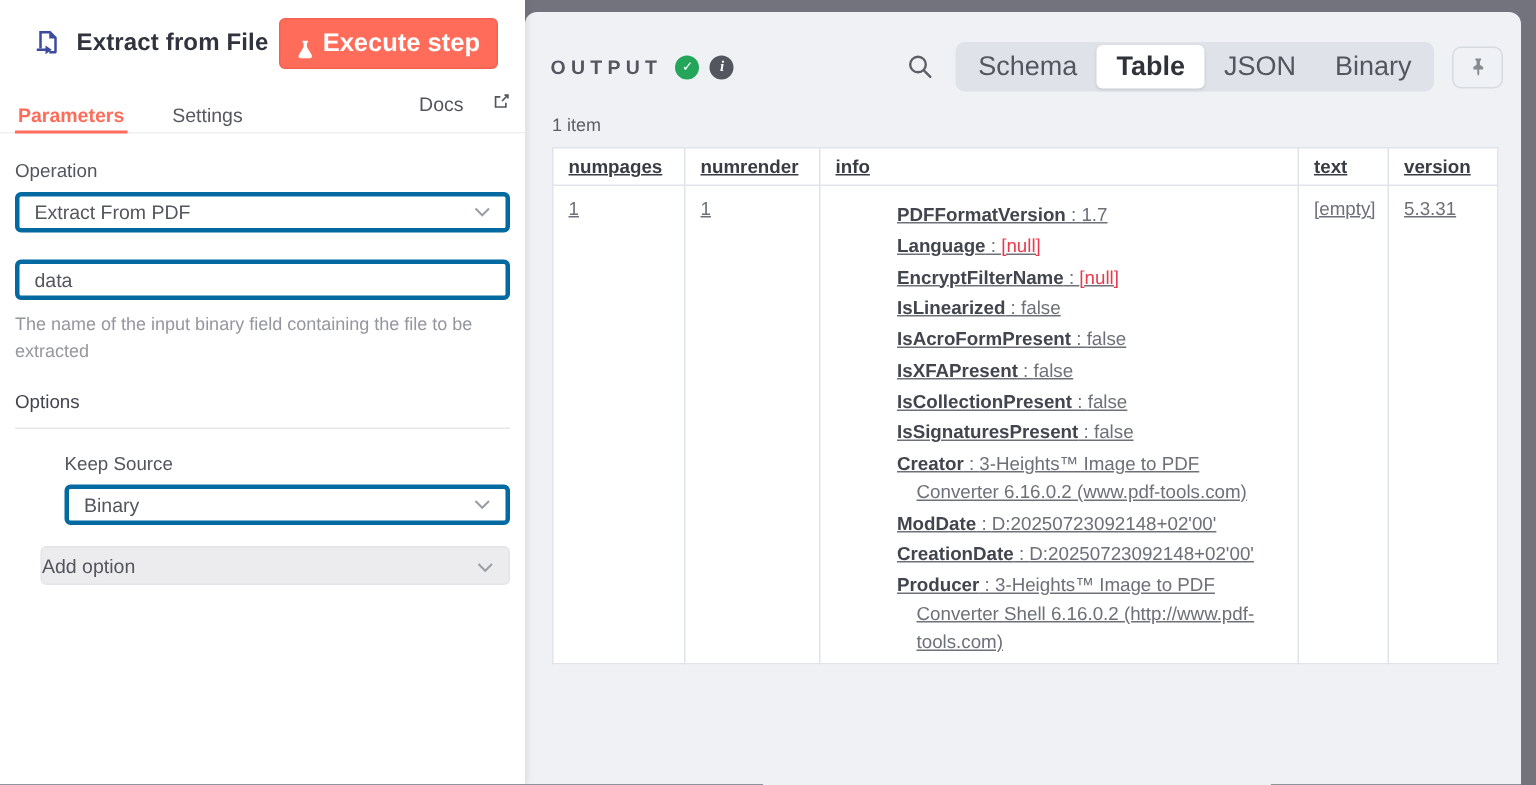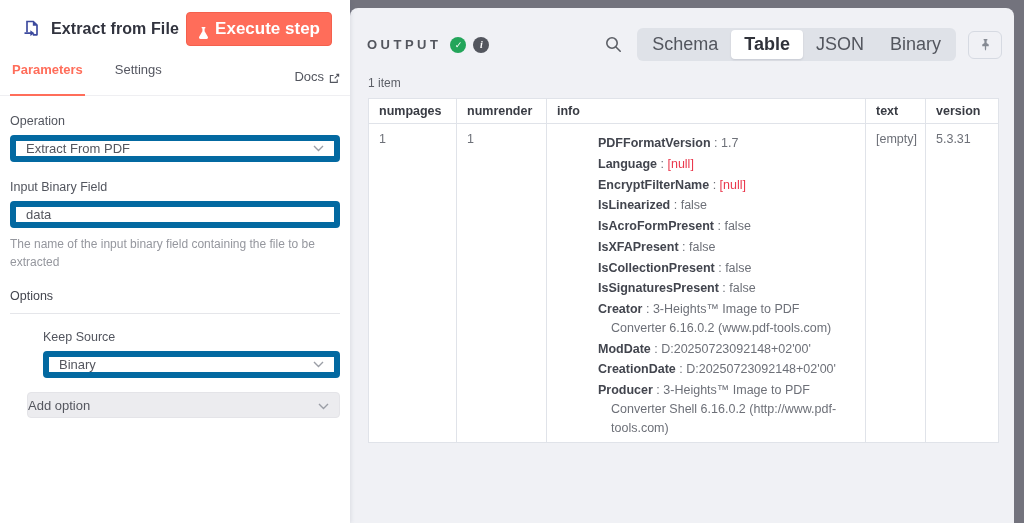--- a/index.html
+++ b/index.html
@@ -9,28 +9,28 @@
 
   
   .left-panel { position:absolute; left:0; top:0; width:350px; height:523px; background:#fff; z-index:2; box-shadow:1px 0 4px rgba(68,74,96,.12); }
   .lp-header { display:flex; align-items:center; padding:12px 18px 0 22px; }
   .node-icon { width:20px; height:20px; margin-right:9px; display:inline-flex; }
   .lp-title { font-size:16px; font-weight:700; color:#31333e; flex:1; letter-spacing:.1px; }
   .execute-btn { display:flex; align-items:flex-end; gap:6px; background:#ff6d5a; color:#fff; border:1px solid #f4604d; border-radius:4px; font-size:17px; font-weight:700; padding:6px 11px; cursor:pointer; font-family:inherit; }
   .flask { display:inline-flex; width:11px; height:12px; }
 
   .lp-tabs { display:flex; align-items:flex-end; padding:0 10px; margin-top:16px; border-bottom:1px solid #efeff2; }
-  .tab { font-size:13px; color:#555761; padding:0 2px 18px 2px; margin-right:28px; cursor:pointer; position:relative; }
+  .tab { font-size:13px; color:#555761; padding:0 2px 4px 2px; margin-right:28px; cursor:pointer; position:relative; }
   .tab.active { color:#ff6d5a; font-weight:600; }
   .tab.active::after { content:""; position:absolute; left:0; right:0; bottom:-1px; height:2px; background:#ff6d5a; }
-  .docs { margin-left:auto; display:flex; align-items:flex-end; gap:5px; font-size:13px; color:#52555e; padding-bottom:11px; cursor:pointer; }
+  .docs { margin-left:auto; display:flex; align-items:flex-start; gap:20px; font-size:13px; color:#52555e; padding-bottom:11px; cursor:pointer; }
 
   .lp-form { padding:18px 10px 0 10px; }
   .fld-label { font-size:12.5px; color:#52555e; margin-bottom:7px; }
-  .sel, .inp { width:100%; height:27px; border:6px solid #0369a1; border-radius:4px; background:#fff; display:flex; align-items:center; padding:0 10px; font-size:13px; color:#54565e; }
+  .sel, .inp { width:100%; height:27px; border:3px solid #0369a1; border-radius:4px; background:#fff; display:flex; align-items:center; padding:0 10px; font-size:13px; color:#54565e; }
   .sel { justify-content:space-between; cursor:pointer; }
   .chev { display:inline-flex; width:11px; height:7px; }
   .hint { font-size:12px; color:#95979e; line-height:1.5; margin-top:7px; }
   .mb18 { margin-bottom:18px; }
   .sect { margin-top:18px; font-size:12.5px; color:#43454e; padding-bottom:10px; border-bottom:1px solid #e5e6ea; }
   .opt-body { margin:16px 0 0 33px; }
   .add-option { margin:14px 0 0 17px; height:26px; background:#ececef; border:1px solid #e4e4e8; border-radius:4px; display:flex; align-items:center; justify-content:flex-start; position:relative; font-size:13px; color:#54565e; cursor:pointer; }
   .add-option .chev { position:absolute; right:10px; top:10px; }
 
   
@@ -42,21 +42,21 @@
   .badge.info { background:#53565e; color:#fff; font-size:10px; font-weight:700; font-family:"Liberation Serif","DejaVu Serif",serif; font-style:italic; }
   .spacer { flex:1; }
   .search-ic { display:inline-flex; width:17px; height:17px; margin-right:15px; cursor:pointer; }
   .seg { display:flex; background:#dfe2e8; border-radius:6px; padding:2px; }
   .seg-item { font-size:18px; color:#53565e; padding:4px 13px; border-radius:4px; cursor:pointer; white-space:nowrap; }
   .seg-item.active { background:#fff; color:#30323a; font-weight:600; box-shadow:0 1px 2px rgba(40,40,60,.12); }
   .pin-btn { margin-left:12px; width:34px; height:28px; border:1px solid #d6dae2; border-radius:6px; display:flex; align-items:center; justify-content:center; cursor:pointer; background:transparent; }
   .items-count { font-size:12px; color:#5b5e66; padding:15px 0 7px 18px; }
 
   table.tbl { border-collapse:collapse; background:#fff; margin:1px 8px 0 18px; width:631px; table-layout:fixed; font-size:12.5px; }
-  .tbl th, .tbl td { border:1px solid #e0e3e9; }
+  .tbl th, .tbl td { border:1px solid #e0e3e9;text-decoration:underline; }
   .tbl th { text-align:left; font-weight:700; color:#393c44; padding:5px 10px; }
   .tbl td { vertical-align:top; color:#6d7078; padding:8px 10px; }
   td.info-cell { padding:10px 10px 3px 10px; }
   .kv { line-height:1.5; margin-bottom:2px; padding-left:13px; text-indent:-13px;margin-left:41px; }
   .kv b { color:#42454e; font-weight:700; }
   .red { color:#ea384d; }
 </style>
 </head>
 <body>
 
@@ -98,21 +98,20 @@
       <div class="fld-label">Operation</div>
       <div class="sel mb18">
         <span>Extract From PDF</span>
         <span class="chev">
           <svg viewBox="0 0 11 7" width="11" height="7">
               <path fill="none" stroke="#9b9ea6" stroke-width="1.4" d="M1 1l4.5 4.5L10 1"></path>
             </svg>
         </span>
       </div>
 
-      <div class="fld-label">Input Binary Field</div>
       <input class="inp" type="text" value="data" style="">
       <div class="hint">The name of the input binary field containing the file to be extracted</div>
 
       <div class="sect">Options</div>
       <div class="opt-body">
         <div class="fld-label">Keep Source</div>
         <div class="sel">
           <span>Binary</span>
           <span class="chev">
             <svg viewBox="0 0 11 7" width="11" height="7">

